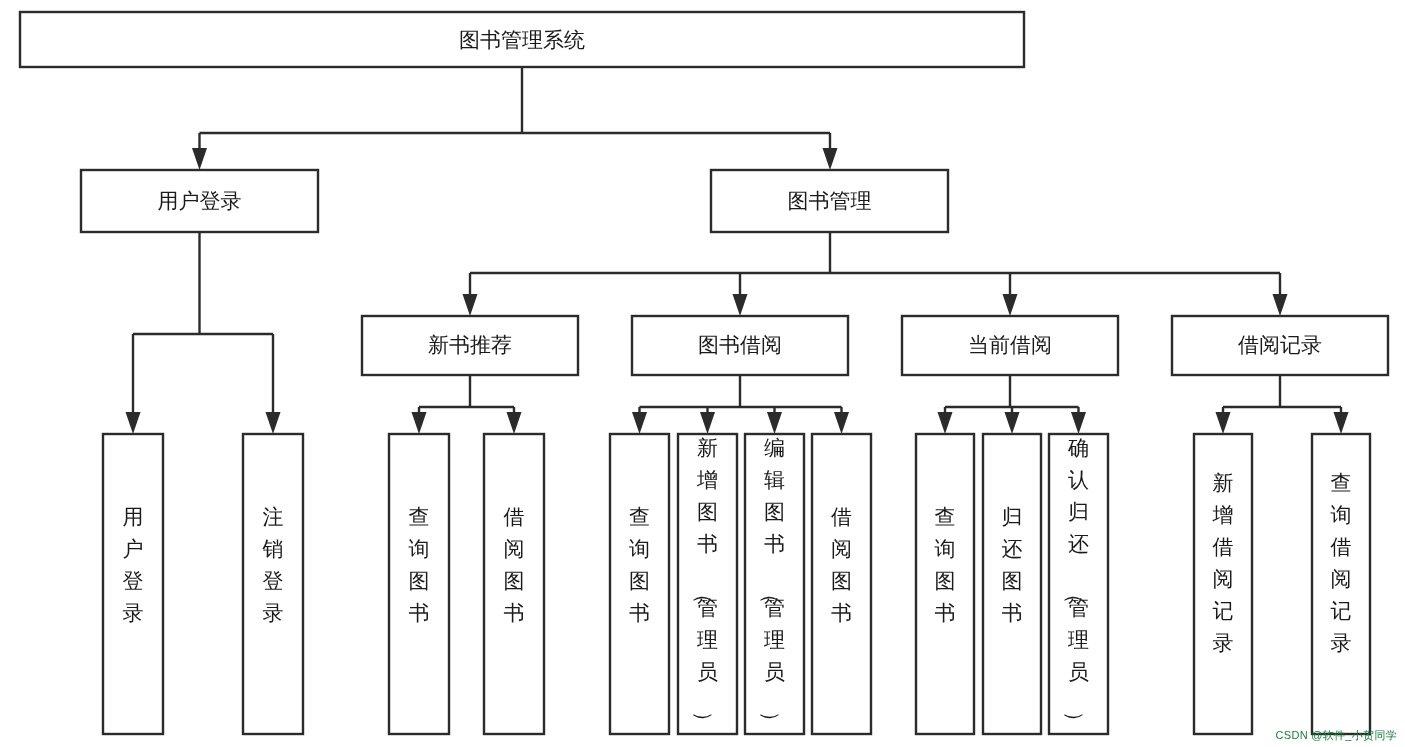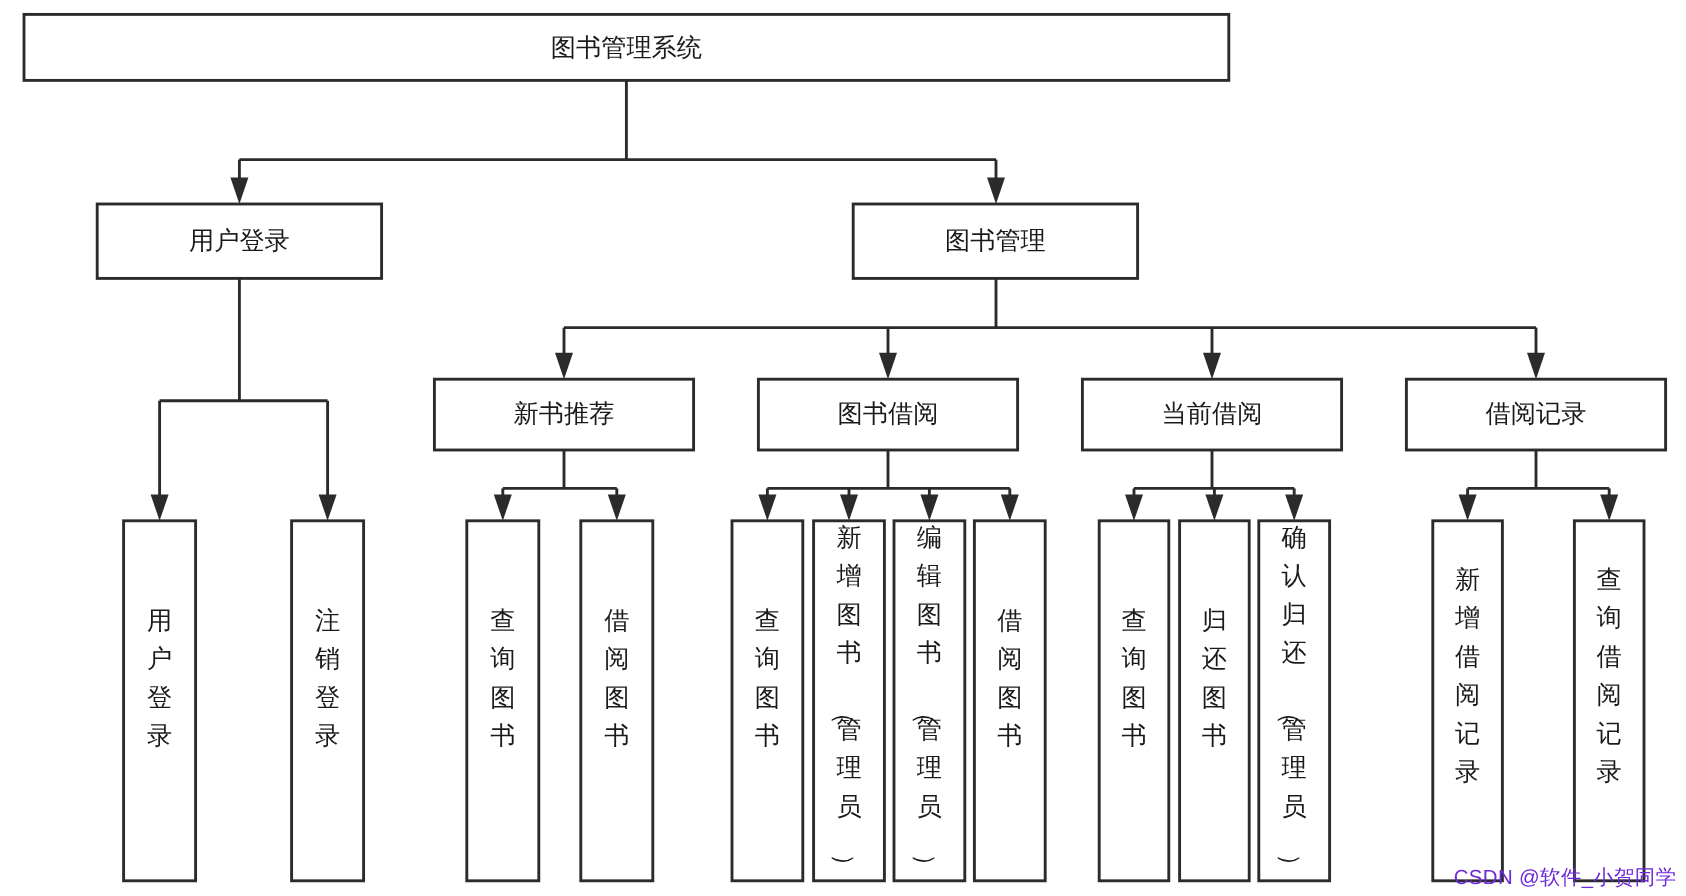--- a/index.html
+++ b/index.html
@@ -52,22 +52,22 @@
   }
   .arrow-head {
     fill: #2b2b2b;
     stroke: none;
   }
   .watermark {
     position: absolute;
     right: 8px;
     bottom: 4px;
     font-family: "Liberation Sans", "DejaVu Sans", sans-serif;
-    font-size: 17px;
-    color: #6d28d9;
+    font-size: 11px;
+    color: #15803d;
     white-space: nowrap;
     letter-spacing: 0.3px;
     user-select: none;
     margin-top: 38px;
   }
 </style>
 </head>
 <body>
 
 <div id="diagram-root">

